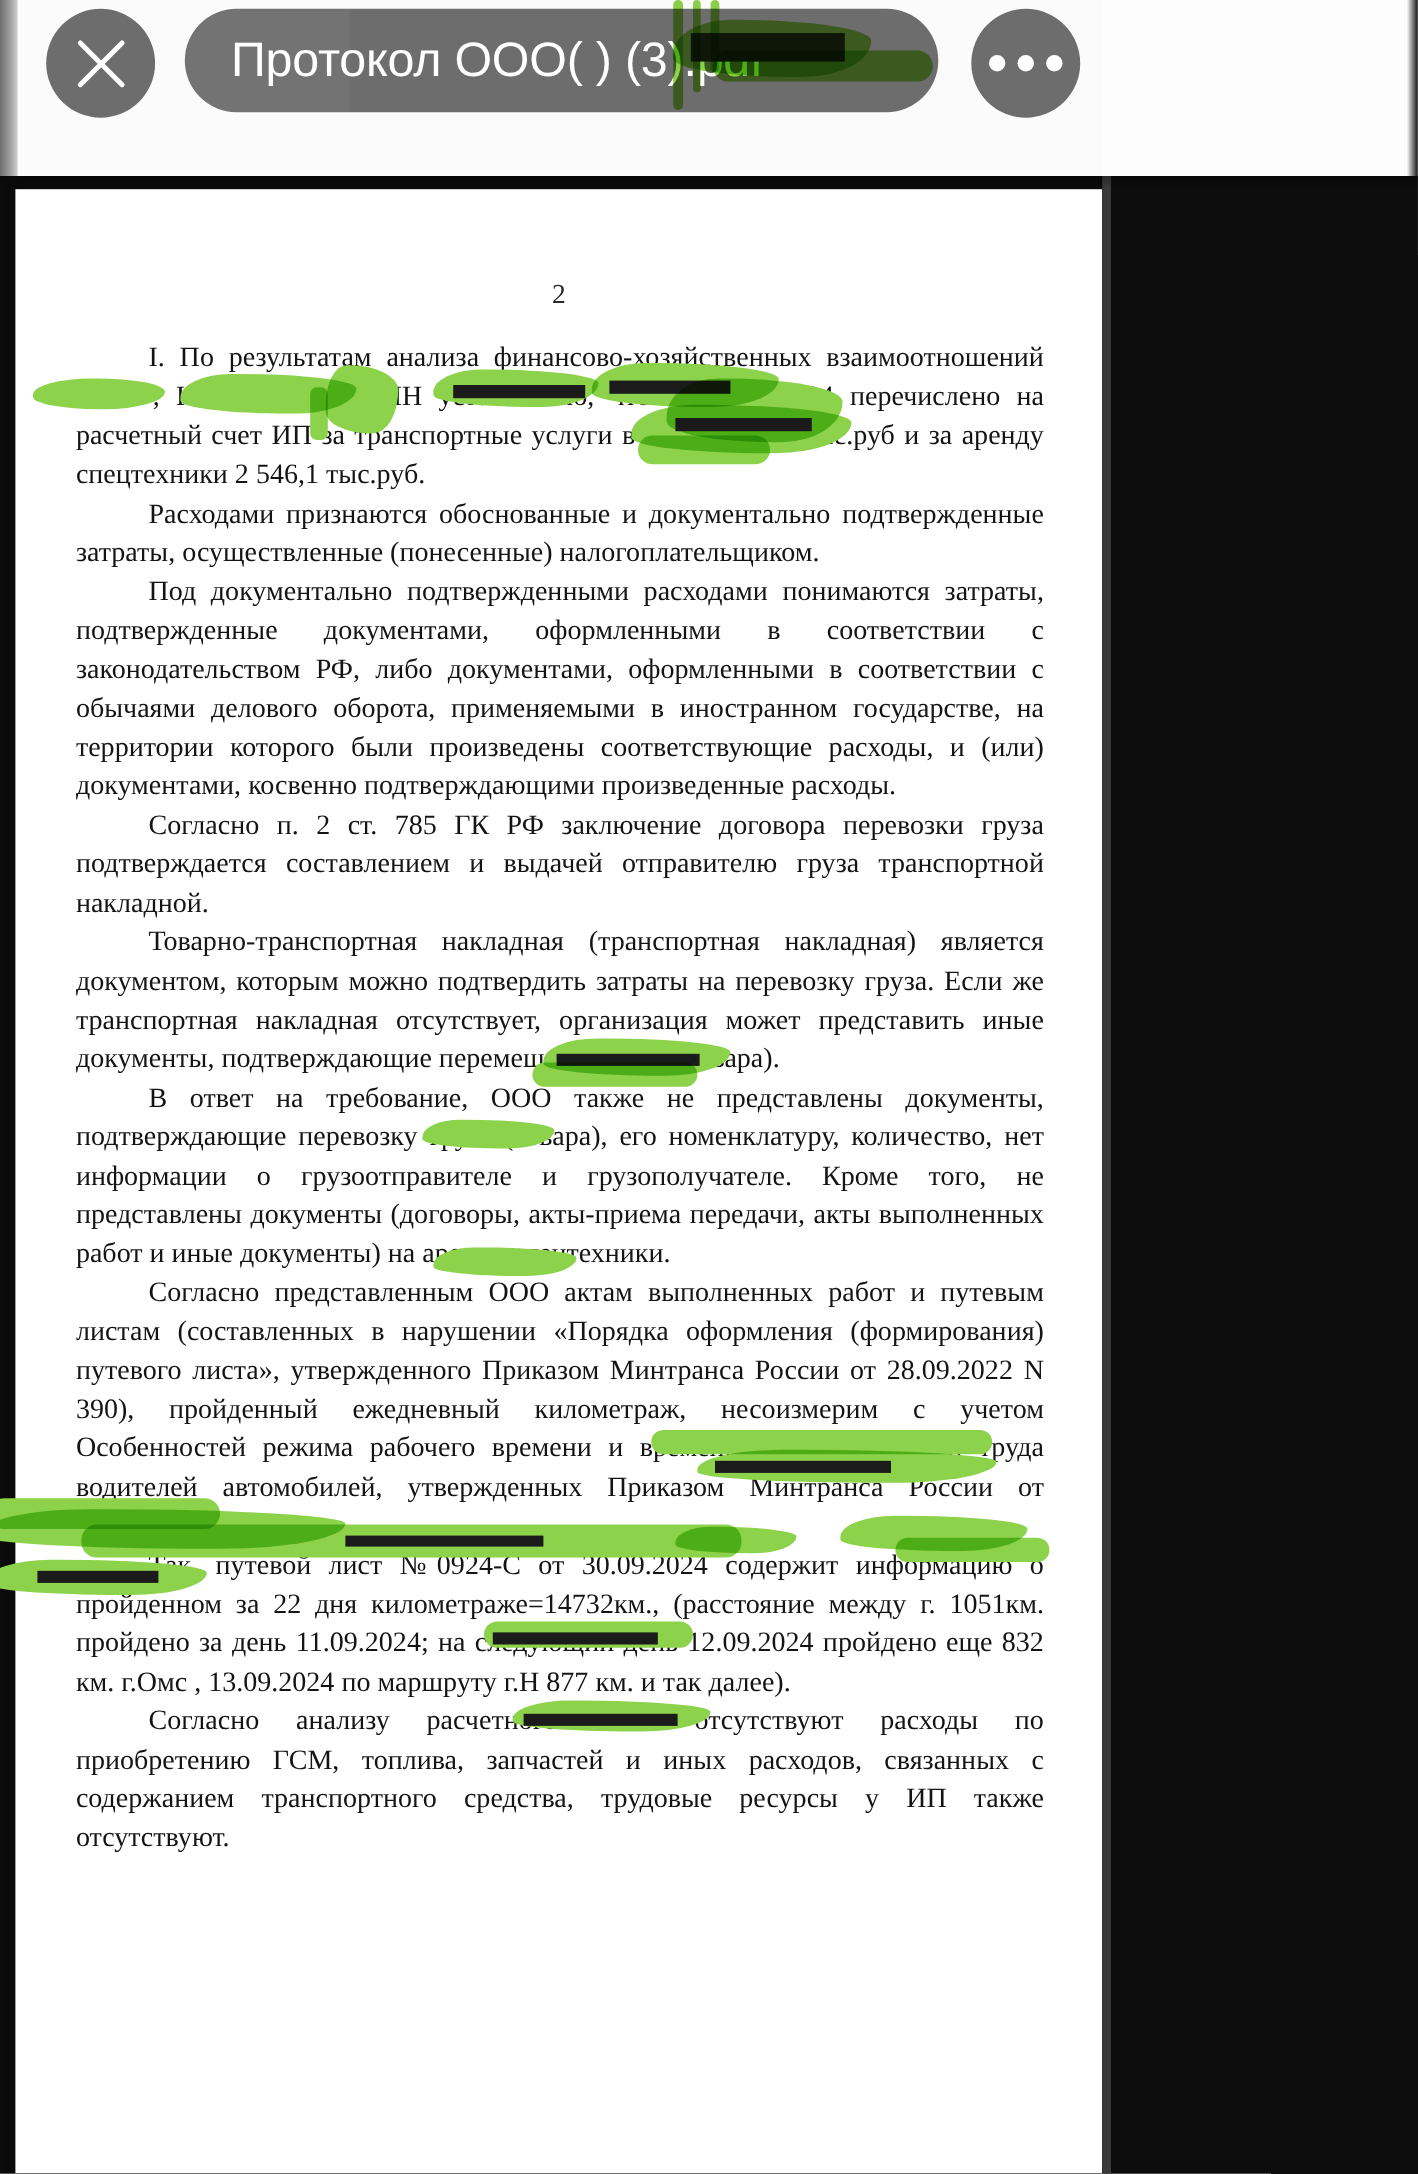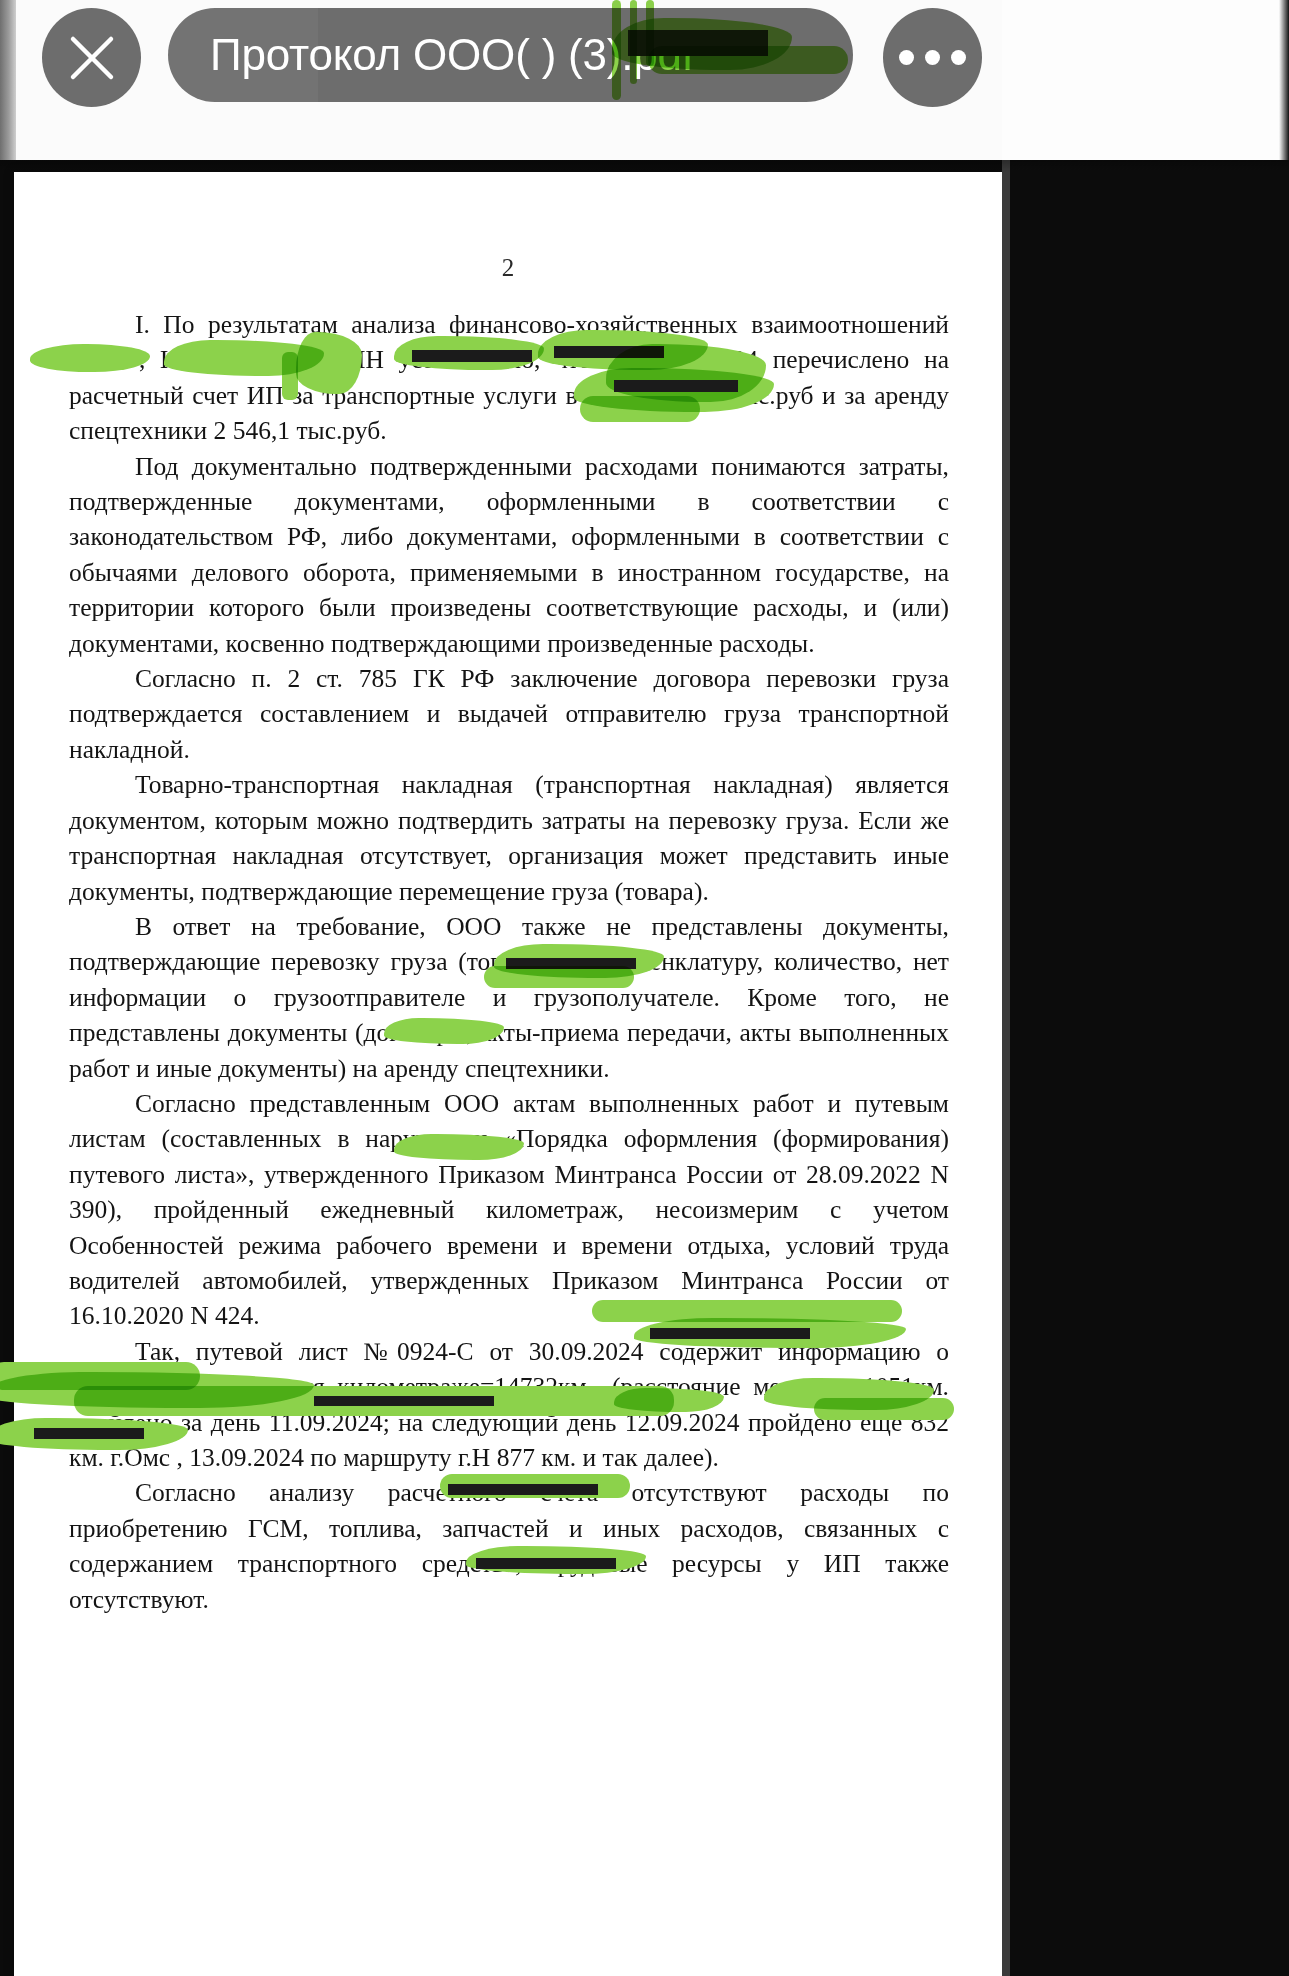--- a/index.html
+++ b/index.html
@@ -212,20 +212,21 @@
 <div id="app">
 
   <div class="page-area">
 
     <div class="page-sheet">
 
       <div class="page-number">2</div>
 
       <div class="doc-body">
         <p>I. По результатам анализа финансово-хозяйственных взаимоотношений ООО                  , ИНН                        с ИП                        , ИНН                                установлено, что в 2023- 2024 перечислено на расчетный счет ИП                           за транспортные услуги в сумме 6 350 тыс.руб и за аренду спецтехники 2 546,1 тыс.руб.</p>
+        <p>Расходами признаются обоснованные и документально подтвержденные затраты, осуществленные (понесенные) налогоплательщиком.</p>
         <p>Под документально подтвержденными расходами понимаются затраты, подтвержденные документами, оформленными в соответствии с законодательством РФ, либо документами, оформленными в соответствии с обычаями делового оборота, применяемыми в иностранном государстве, на территории которого были произведены соответствующие расходы, и (или) документами, косвенно подтверждающими произведенные расходы.</p>
         <p>Согласно п. 2 ст. 785 ГК РФ заключение договора перевозки груза подтверждается составлением и выдачей отправителю груза транспортной накладной.</p>
         <p>Товарно-транспортная накладная (транспортная накладная) является документом, которым можно подтвердить затраты на перевозку груза. Если же транспортная накладная отсутствует, организация может представить иные документы, подтверждающие перемещение груза (товара).</p>
         <p>В ответ на требование, ООО                   также не представлены документы, подтверждающие перевозку груза (товара), его номенклатуру, количество, нет информации о грузоотправителе и грузополучателе. Кроме того, не представлены документы (договоры, акты-приема передачи, акты выполненных работ и иные документы) на аренду спецтехники.</p>
         <p>Согласно представленным ООО                  актам выполненных работ и путевым листам (составленных в нарушении «Порядка оформления (формирования) путевого листа», утвержденного Приказом Минтранса России от 28.09.2022 N 390), пройденный ежедневный километраж, несоизмерим с учетом Особенностей режима рабочего времени и времени отдыха, условий труда водителей автомобилей, утвержденных Приказом Минтранса России от 16.10.2020 N 424.</p>
         <p>Так, путевой лист №0924-С от 30.09.2024 содержит информацию о пройденном за 22 дня километраже=14732км., (расстояние между г.                                   1051км. пройдено за день 11.09.2024; на следующий день 12.09.2024 пройдено еще 832 км. г.Омс                                        , 13.09.2024 по маршруту г.Н                                         877 км. и так далее).</p>
         <p>Согласно анализу расчетного счета                                отсутствуют расходы по приобретению ГСМ, топлива, запчастей и иных расходов, связанных с содержанием транспортного средства, трудовые ресурсы у ИП                            также отсутствуют.</p>
       </div>
 
       <div class="redaction-layer">

